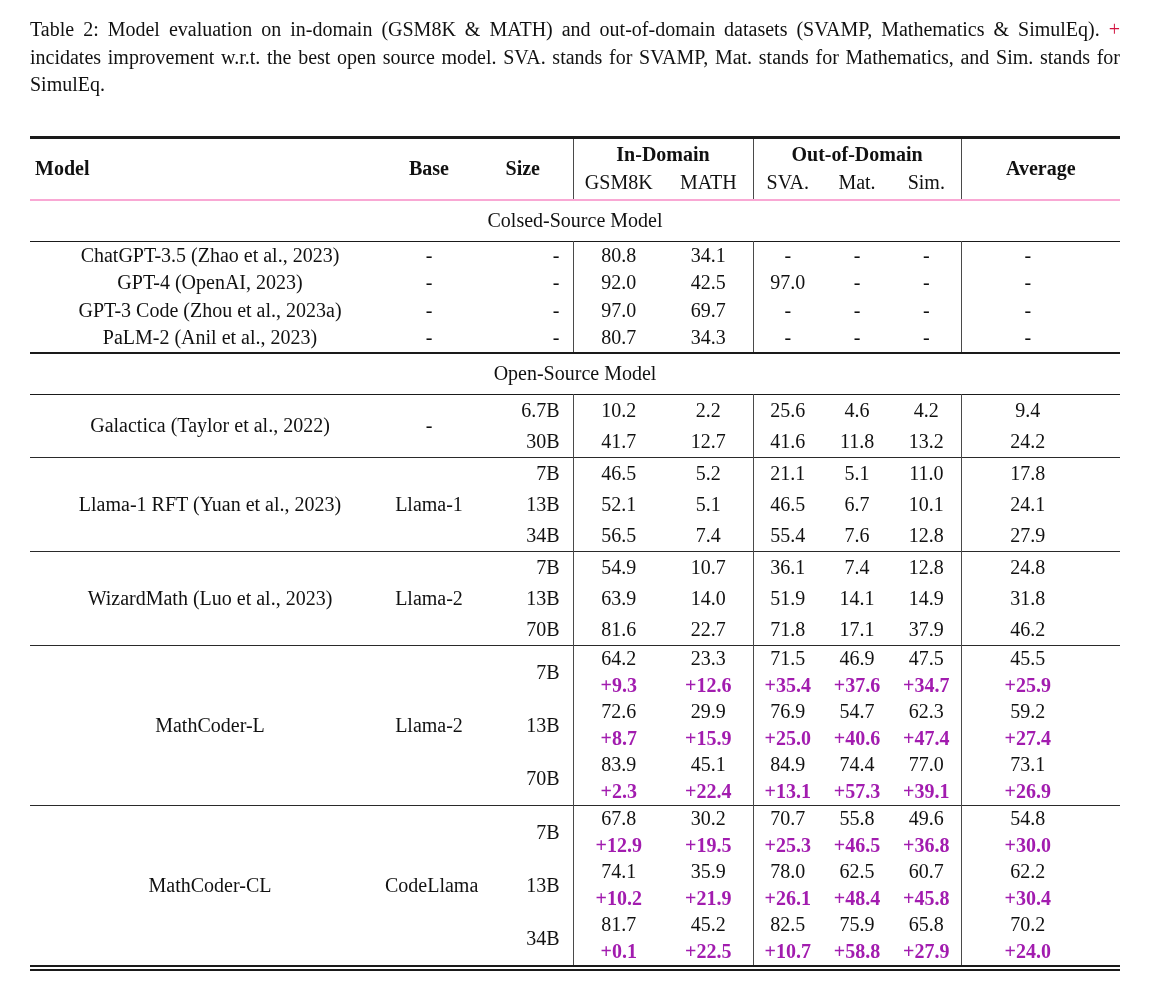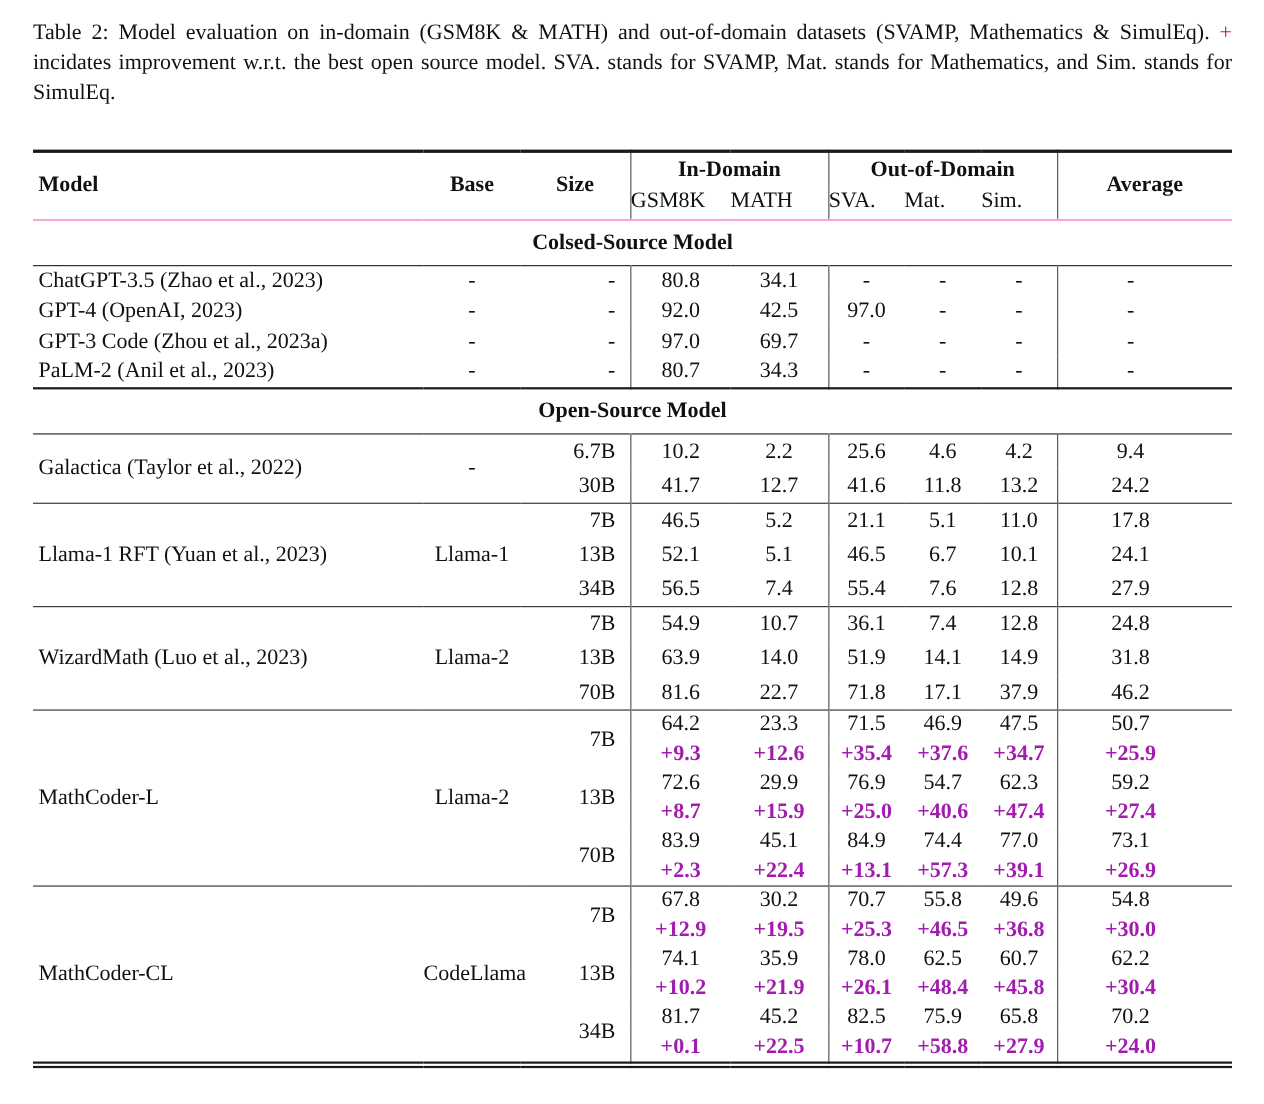--- a/index.html
+++ b/index.html
@@ -46,35 +46,35 @@
   col.w-sim   { width: 69px;  }
   col.w-avg   { width: 159px; }
 
   th, td { padding: 0; font-weight: normal; }
 
   thead { border-bottom: 2px solid #f9a8d4; }
   thead th.h { font-weight: bold; text-align: center; }
   thead tr.hr1 th { height: 32px; }
   thead tr.hr2 th { height: 28px; vertical-align: top; }
   thead th.c-model { text-align: left; padding-left: 5px; vertical-align: middle; }
-  thead th.sub { font-weight: normal; text-align: left; }
+  thead th.sub { font-weight: normal; text-align: center; }
 
   .v-left { border-left: 1px solid #4a4a4a; }
 
   tbody.section-head { border-top: 2px solid #1a1a1a; border-bottom: 1.5px solid #1a1a1a; }
   td.section-title {
     text-align: center;
-    font-weight: bold;
+    font-weight: normal;
     height: 40px;
     vertical-align: middle;
   }
 
   tbody.group.sep { border-top: 1px solid #2a2a2a; }
 
-  td.c-model { text-align: left; padding-left: 5px; vertical-align: middle; margin-top: 15px; }
+  td.c-model { text-align: center; padding-left: 5px; vertical-align: middle; margin-top: 15px; }
   td.c-base  { text-align: center; vertical-align: middle; }
   td.c-size  { text-align: right; padding-right: 13px; vertical-align: middle; }
   td.c-num   { text-align: center; vertical-align: middle; }
   td.c-avg   { padding-right: 26px; }
   td.delta   { color: #a21caf; font-weight: bold; }
 
   tbody.rows-default td { height: 27.5px; }
   tbody.rows-tall td    { height: 31px; }
   tbody.rows-compact td { height: 26.5px; }
 </style>
@@ -268,21 +268,21 @@
       <tbody class="group rows-compact sep">
         <tr>
           <td class="c-model" rowspan="6">MathCoder-L</td>
           <td class="c-base" rowspan="6">Llama-2</td>
           <td class="c-size" rowspan="2">7B</td>
           <td class="c-num v-left">64.2</td>
           <td class="c-num">23.3</td>
           <td class="c-num v-left">71.5</td>
           <td class="c-num">46.9</td>
           <td class="c-num">47.5</td>
-          <td class="c-num v-left c-avg">50.7</td>
+          <td class="c-num v-left c-avg">45.5</td>
         </tr>
         <tr>
           <td class="c-num v-left delta">+9.3</td>
           <td class="c-num delta">+12.6</td>
           <td class="c-num v-left delta">+35.4</td>
           <td class="c-num delta">+37.6</td>
           <td class="c-num delta">+34.7</td>
           <td class="c-num v-left c-avg delta">+25.9</td>
         </tr>
         <tr>

